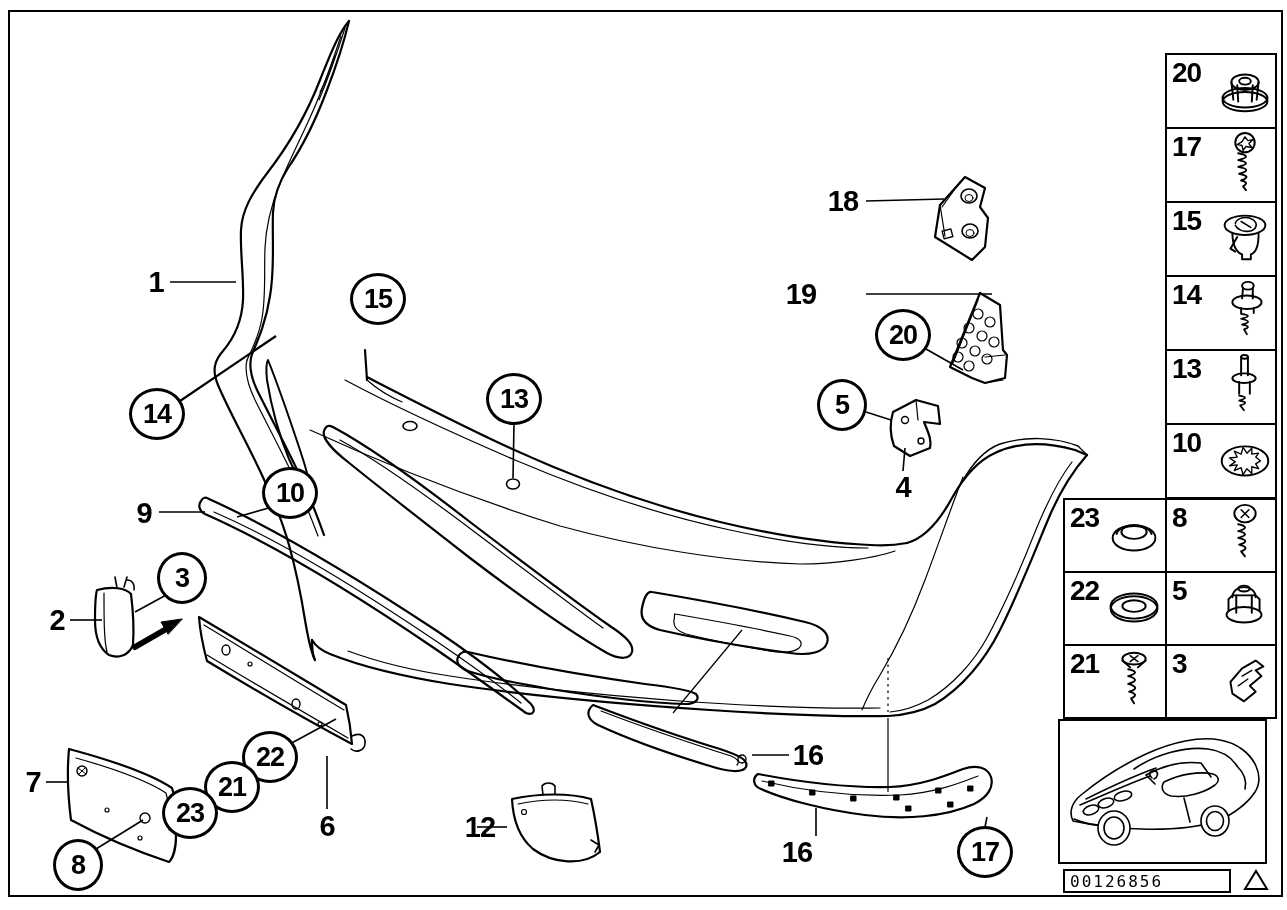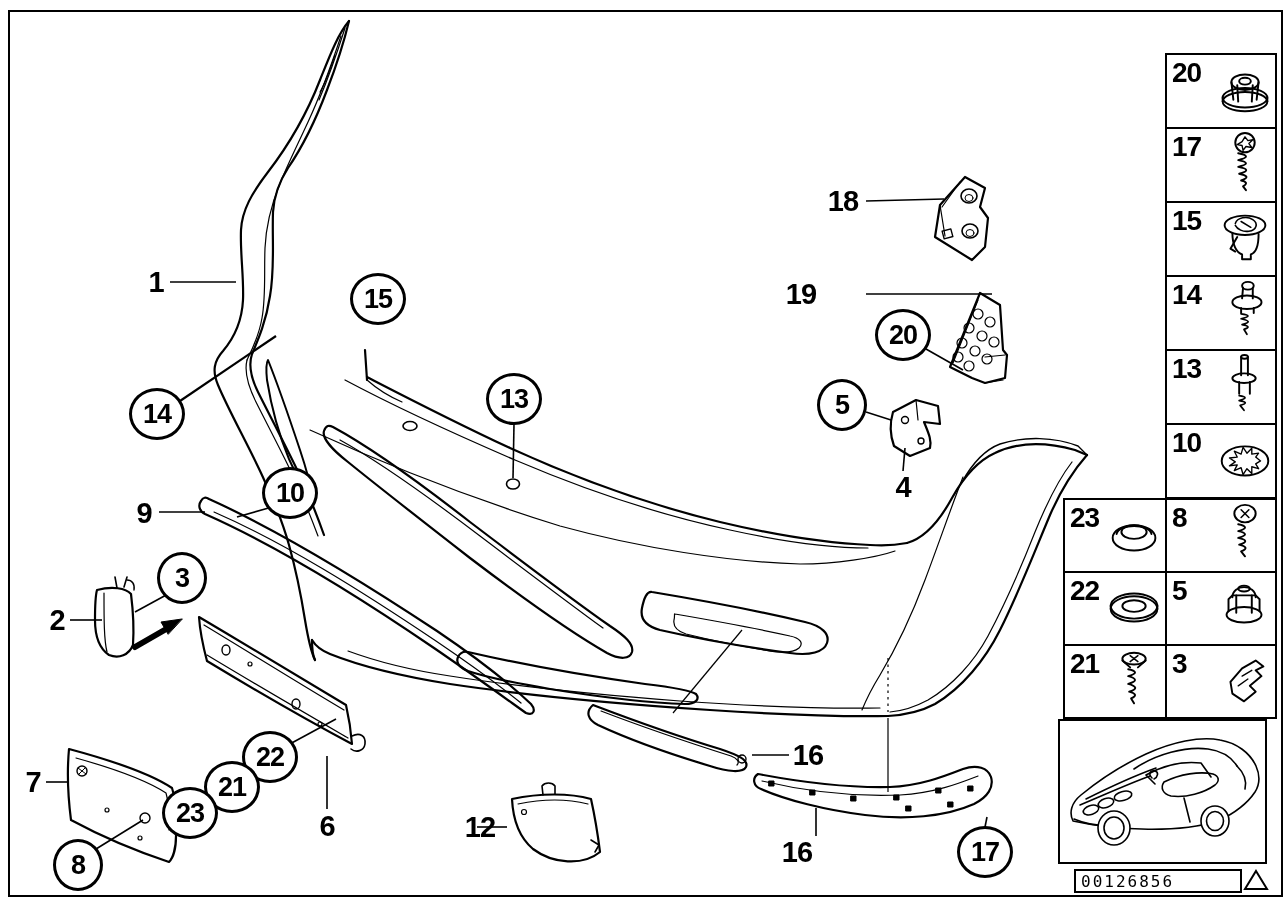--- a/index.html
+++ b/index.html
@@ -28,21 +28,21 @@
   .gcell{position:relative;height:100%;}
   .gcell.c0{width:100px;border-right:2px solid #000;}
   .gcell.c1{flex:1;}
   .lnum{position:absolute;left:5px;top:2px;font-size:28px;font-weight:bold;
     letter-spacing:-1px;}
   .licon{position:absolute;right:1px;top:50%;transform:translateY(-50%);}
   
   #car-box{position:absolute;left:1058px;top:719px;width:205px;height:141px;
     border:2px solid #000;background:#fff;}
   #code-box{position:absolute;left:1063px;top:869px;width:164px;height:20px;
-    border:2px solid #000;background:#fff;display:flex;align-items:center;margin-left:11px;}
+    border:2px solid #000;background:#fff;display:flex;align-items:center;}
   #code-box span{font-family:"DejaVu Sans Mono",monospace;font-size:16px;
     letter-spacing:2px;padding-left:5px;}
   #triangle-marker{position:absolute;left:1242px;top:868px;}
 </style>
 </head>
 <body>
 
 <svg id="art" width="1287" height="910" viewBox="0 0 1287 910">
   <g stroke="#000" fill="none" stroke-width="2.2" stroke-linecap="round" stroke-linejoin="round">
 

